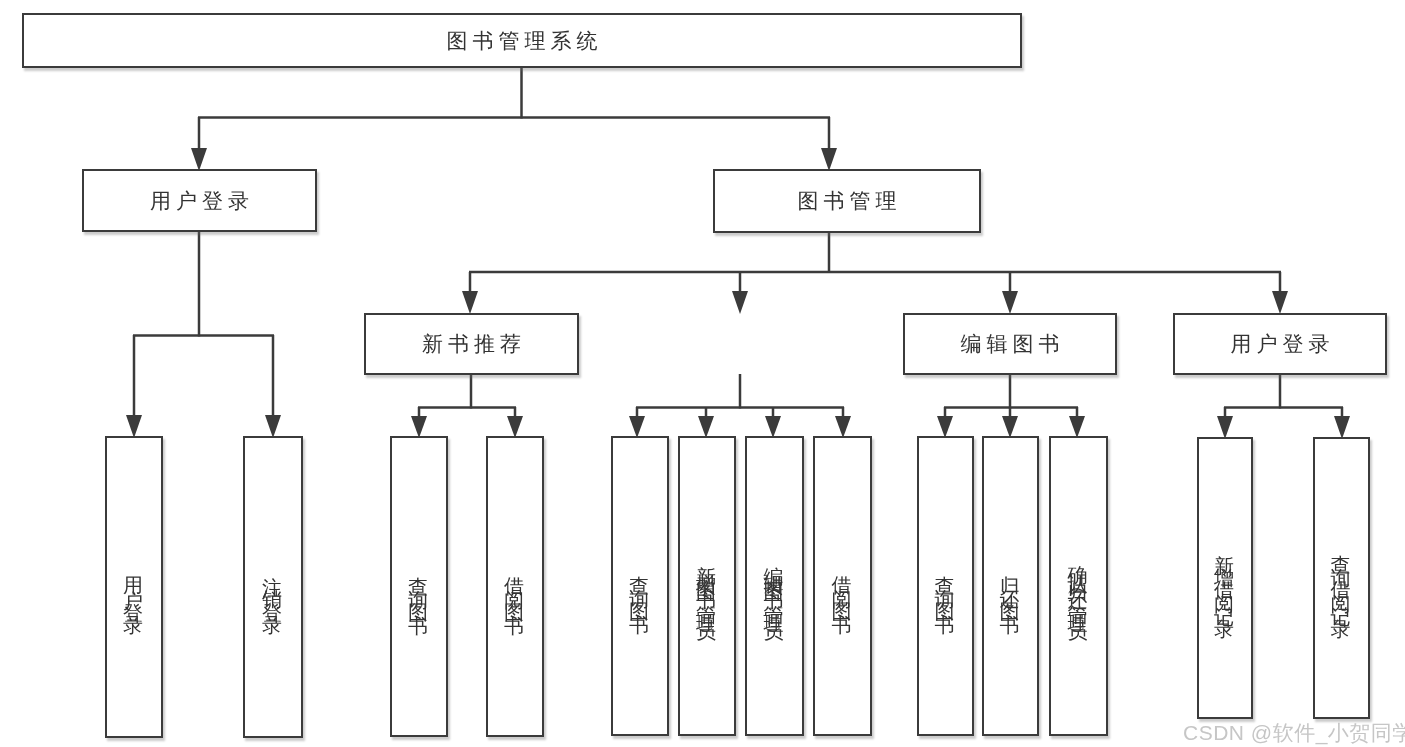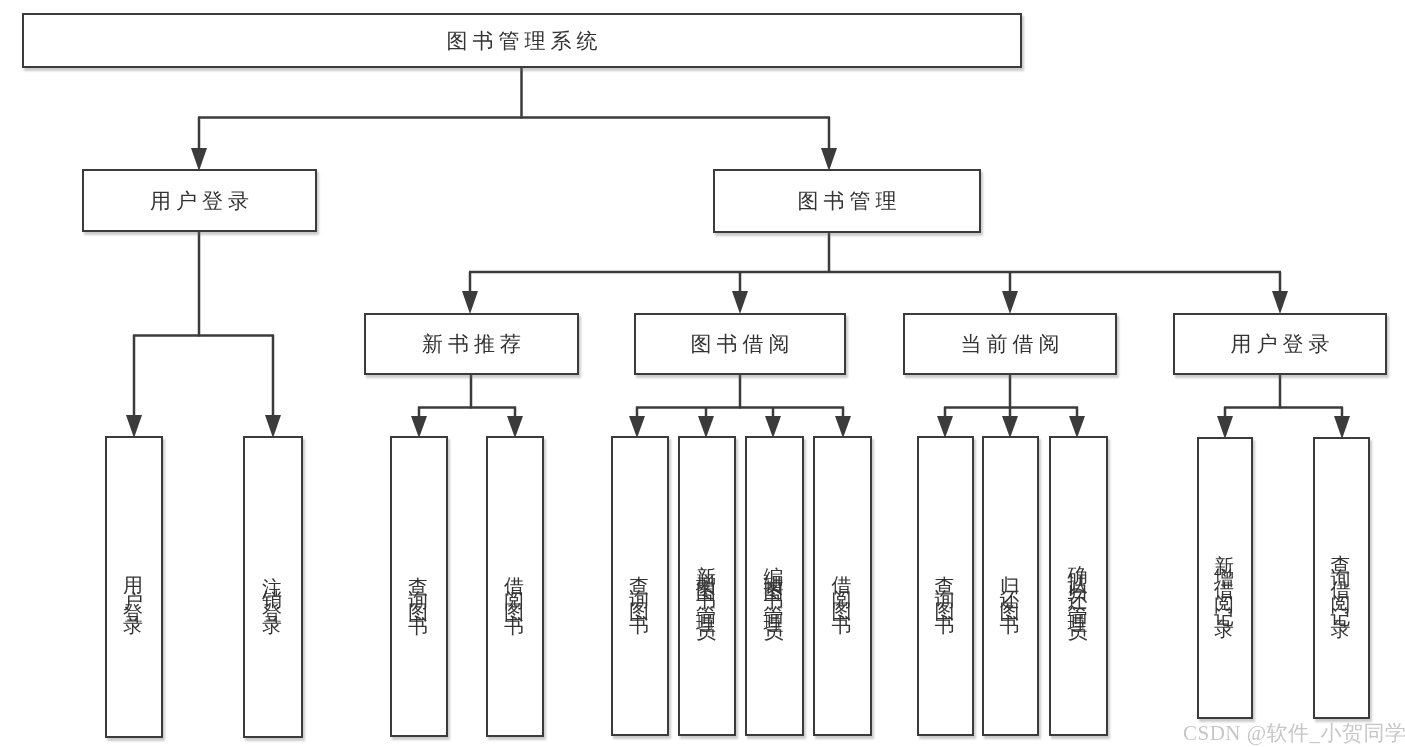--- a/index.html
+++ b/index.html
@@ -7,21 +7,21 @@
     --text: #333333;
     --watermark: #c6c6c6;
     --background: #ffffff;
   }
   html,body { margin:0; padding:0; background:#fff; }
   #stage {
     position: relative;
     width: 1405px;
     height: 747px;
     background: var(--background);
-    font-family: Liberation Serif, serif;
+    font-family: Liberation Sans, sans-serif;
     color: var(--text);
     overflow: hidden;
   }
   #wires { position:absolute; left:0; top:0; width:1405px; height:747px; }
   .cline { stroke: var(--line); stroke-width: 2.5; }
   .ahead { fill: var(--line); }
 
   .hbox {
     position: absolute;
     box-sizing: border-box;
@@ -131,22 +131,21 @@
     <polygon class="ahead" points="1217,416 1233,416 1225,439"></polygon>
     <polygon class="ahead" points="1334,416 1350,416 1342,439"></polygon>
   </svg>
 
   <div class="hbox" style="left:22px; top:13px; width:1000px; height:55px;">图书管理系统</div>
 
   <div class="hbox" style="left:82px; top:169px; width:235px; height:63px;">用户登录</div>
   <div class="hbox" style="left:713px; top:169px; width:268px; height:64px;">图书管理</div>
 
   <div class="hbox" style="left:364px; top:313px; width:215px; height:62px;text-align:right;">新书推荐</div>
-  <div class="hbox" style="left:634px; top:313px; width:212px; height:62px;">图书借阅</div>
-  <div class="hbox" style="left:903px; top:313px; width:214px; height:62px;">当前借阅</div>
+  <div class="hbox" style="left:903px; top:313px; width:214px; height:62px;">编辑图书</div>
   <div class="hbox" style="left:1173px; top:313px; width:214px; height:62px;">用户登录</div>
 
   <div class="vbox" style="left:105px; top:436px; width:58px; height:302px;">用户登录</div>
   <div class="vbox" style="left:243px; top:436px; width:60px; height:302px;">注销登录</div>
 
   <div class="vbox" style="left:390px; top:436px; width:58px; height:301px;">查询图书</div>
   <div class="vbox" style="left:486px; top:436px; width:58px; height:301px;">借阅图书</div>
 
   <div class="vbox" style="left:611px; top:436px; width:58px; height:300px;">查询图书</div>
   <div class="vbox tight" style="left:678px; top:436px; width:58px; height:300px;">新增图书（管理员）</div>

